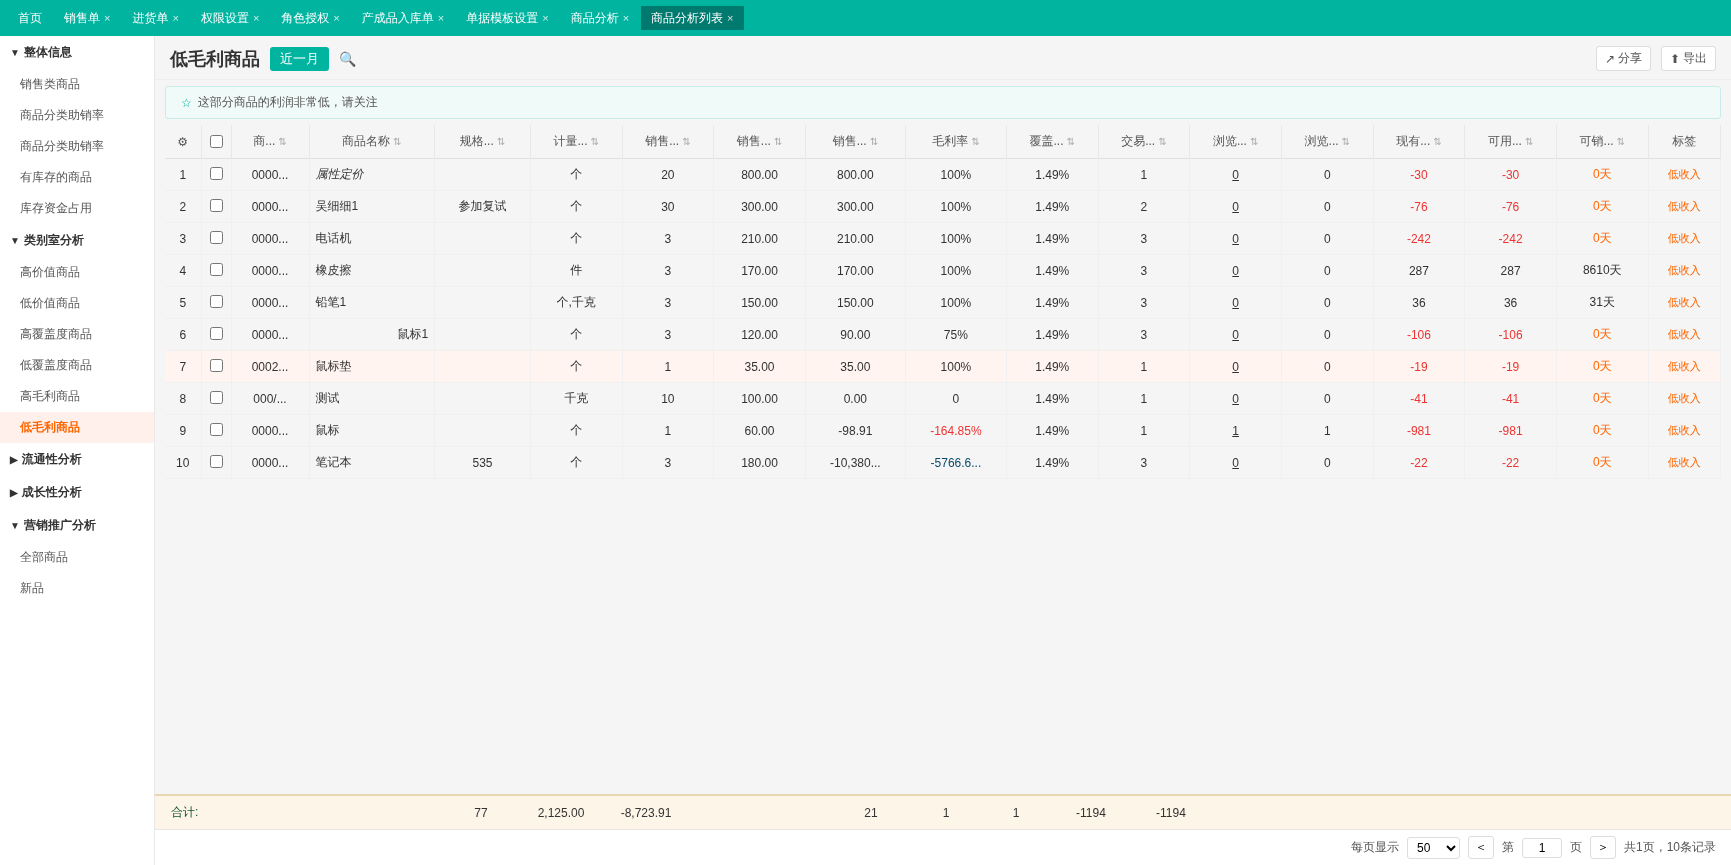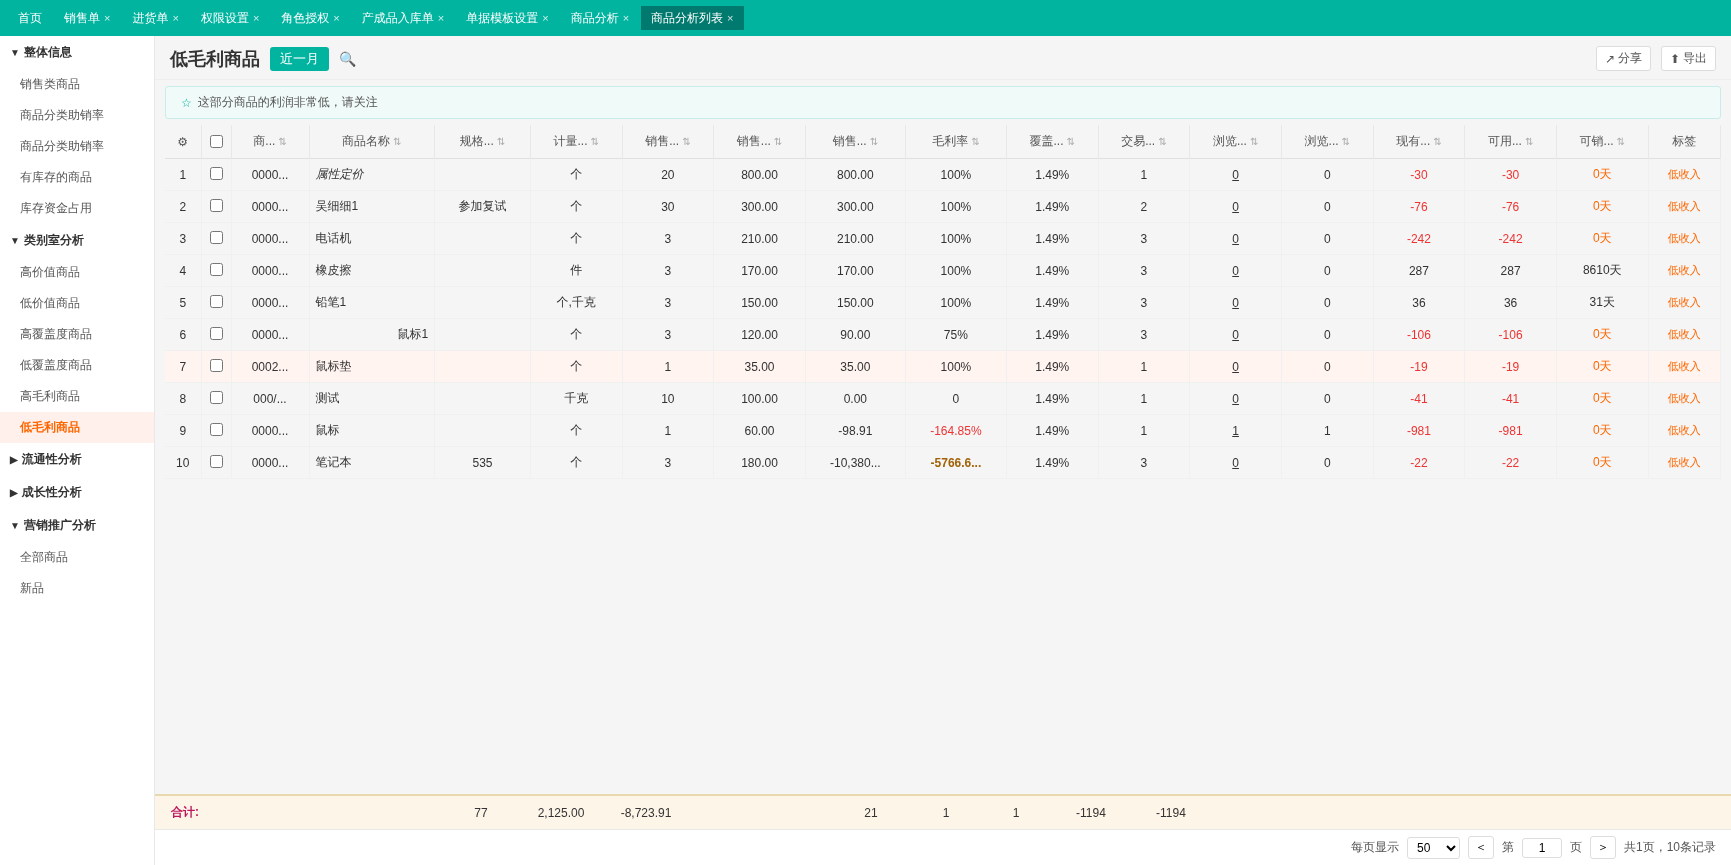--- a/index.html
+++ b/index.html
@@ -173,21 +173,21 @@
     
     .totals-row {
       background: #fdf5e8;
       border-top: 2px solid #e8d8b0;
       padding: 8px 16px;
       display: flex;
       align-items: center;
       gap: 0;
       font-size: 12px;
     }
-    .totals-label { font-weight: bold; color: #be185d; width: 70px; }
+    .totals-label { font-weight: normal; color: #14532d; width: 70px; }
     .totals-cells {
       flex: 1;
       display: flex;
     }
     .totals-cell {
       text-align: center;
       color: #333;
     }
 
     
@@ -632,21 +632,21 @@
             <tr>
     <td>10</td>
     <td><input type="checkbox" style=""></td>
     <td>0000...</td>
     <td style="text-align:left;">笔记本</td>
     <td>535</td>
     <td>个</td>
     <td>3</td>
     <td>180.00</td>
     <td>-10,380...</td>
-    <td style="color:#a16207;font-weight:bold;">-5766.6...</td>
+    <td style="color:#0c4a6e;">-5766.6...</td>
     <td>1.49%</td>
     <td>3</td>
     <td class="link-underline">0</td>
     <td>0</td>
     <td style="color:#ee3333;">-22</td>
     <td style="color:#ee3333;">-22</td>
     <td style="color:#ff6600;">0天</td>
     <td class="tag-low">低收入</td>
   </tr>
           </tbody>

